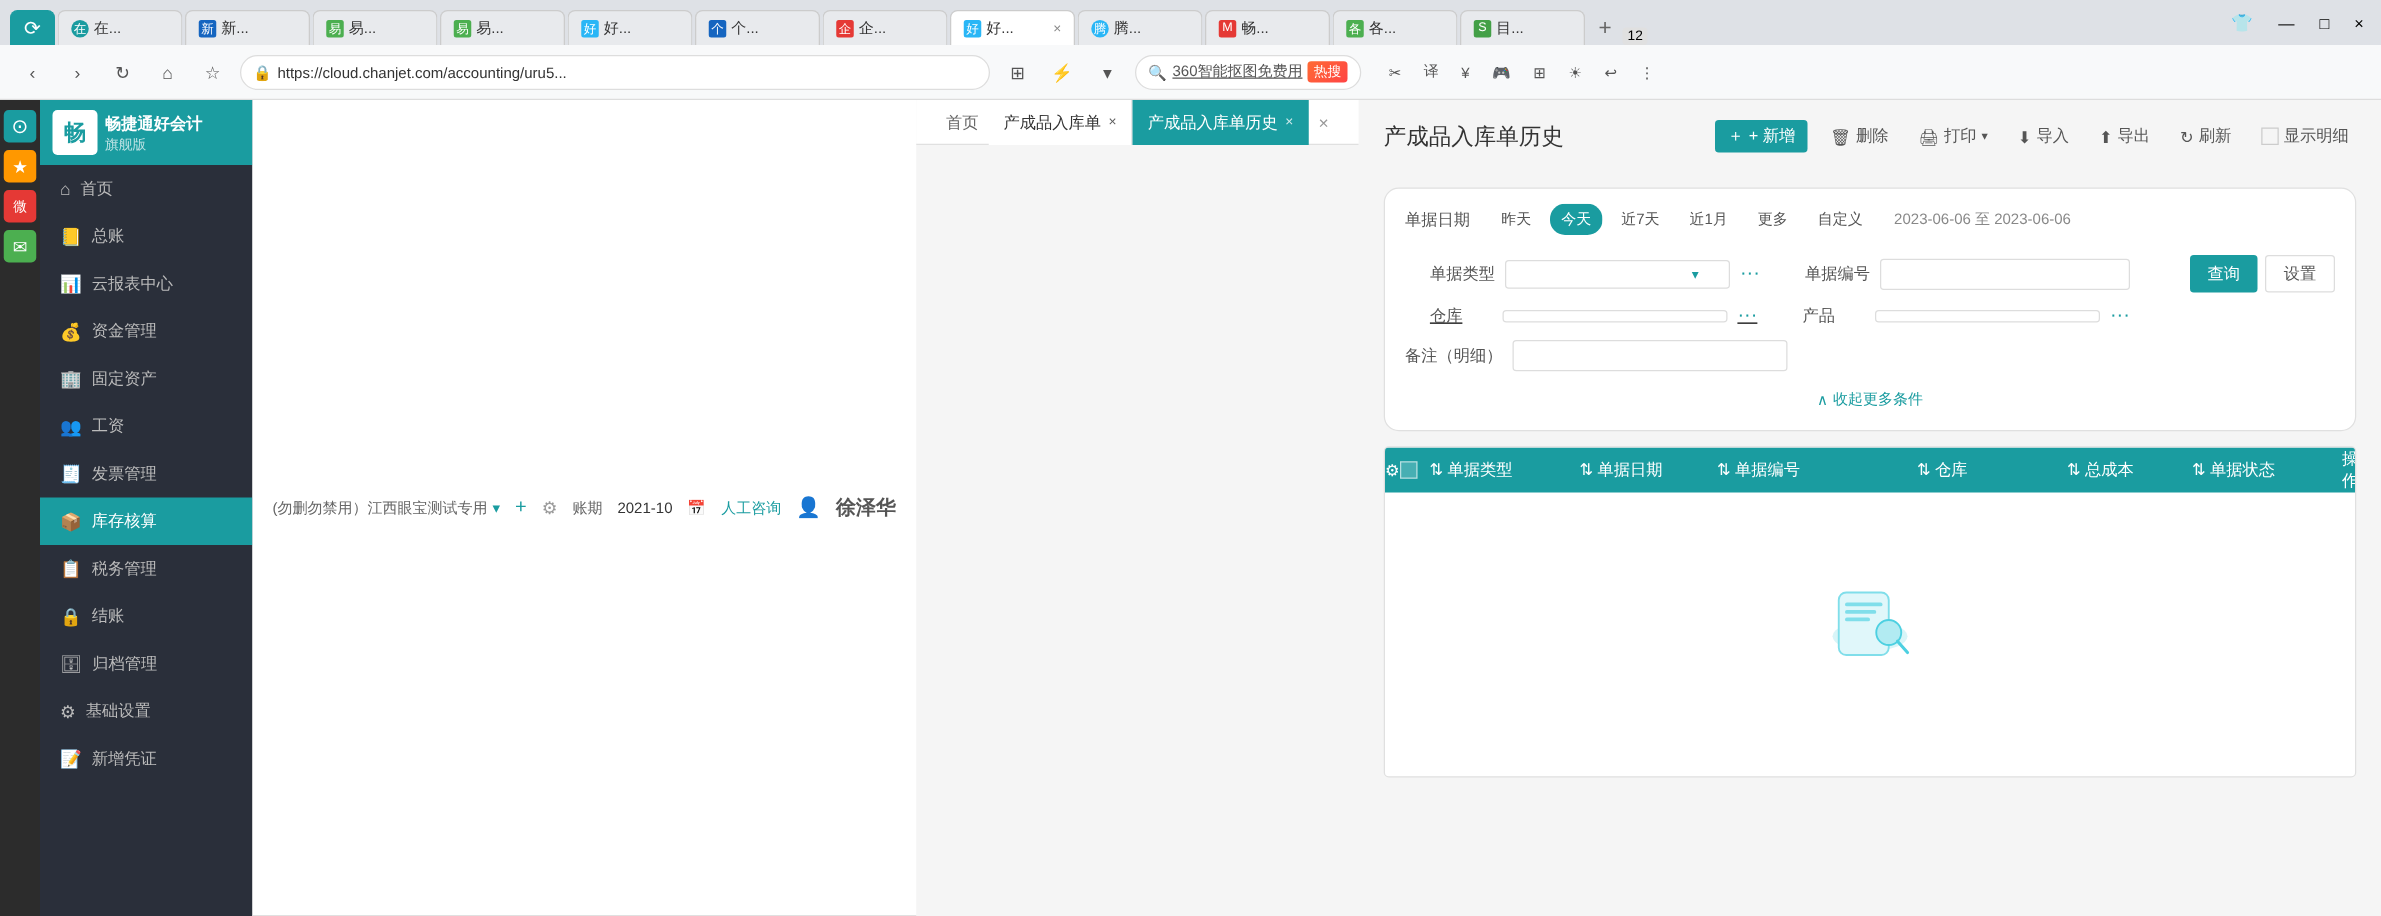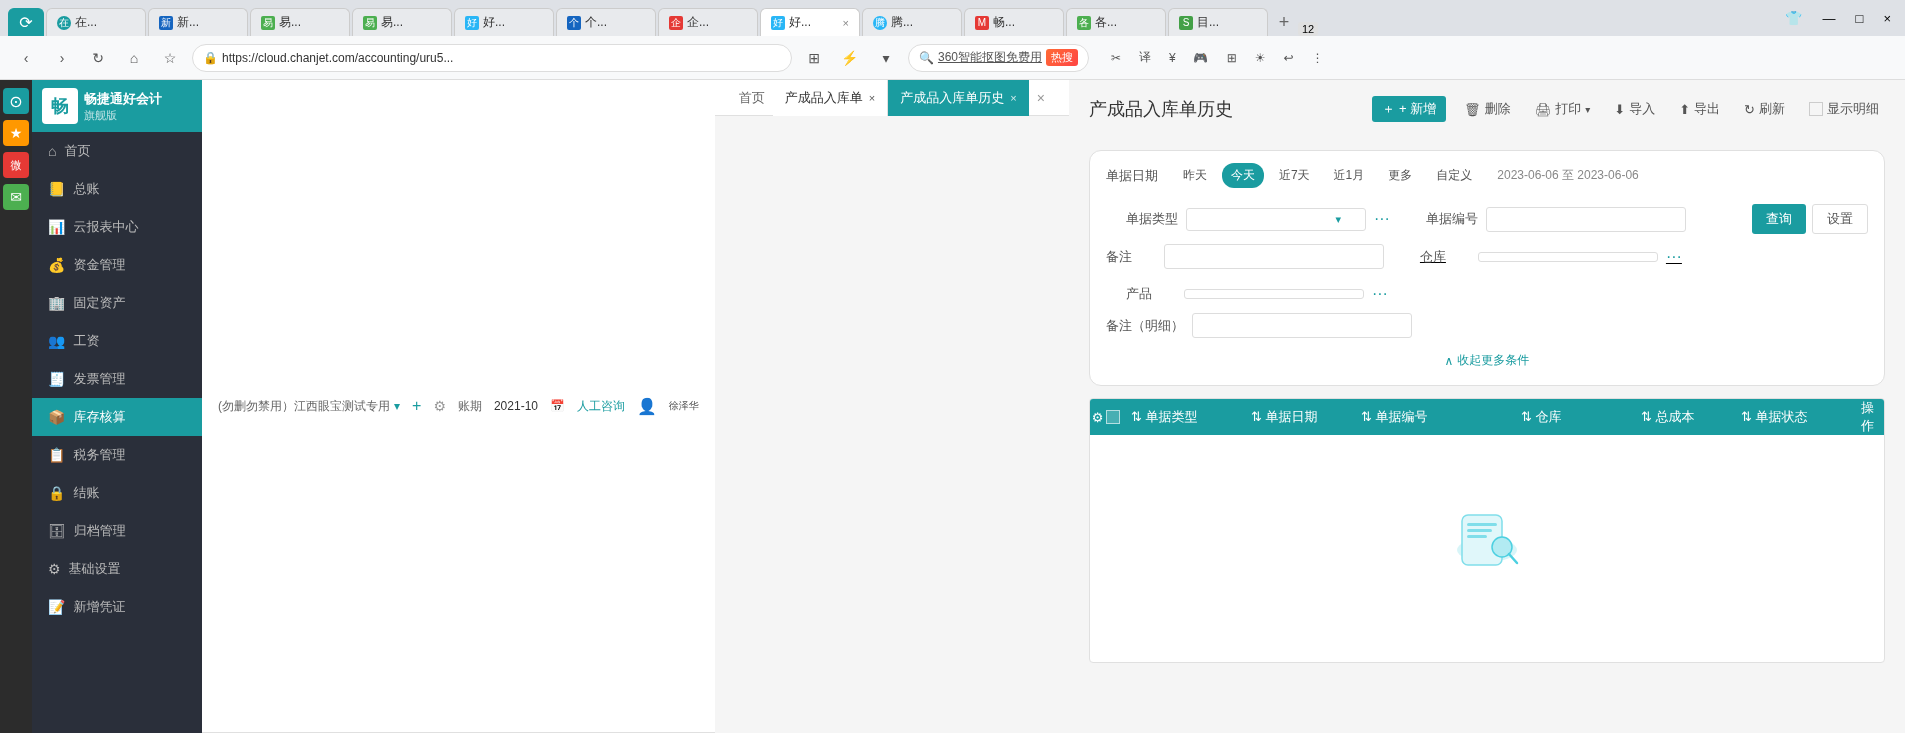--- a/index.html
+++ b/index.html
@@ -282,21 +282,21 @@
             <span style="color:#1a9ca0;">▾</span>
           </div>
           <span style="color:#1a9ca0;font-size:16px;cursor:pointer;">+</span>
           <span style="color:#999;font-size:14px;cursor:pointer;">⚙</span>
           <span style="color:#666;">账期</span>
           <span style="color:#333;font-weight:500;">2021-10</span>
           <span style="color:#1a9ca0;cursor:pointer;">📅</span>
           <div class="app-top-right">
             <span style="color:#1a9ca0;cursor:pointer;font-size:12px;">人工咨询</span>
             <span style="color:#aaa;font-size:16px;">👤</span>
-            <span style="color:#555;font-size:10px;cursor:pointer;">徐泽华</span>
+            <span style="color:#555;font-size:16px;cursor:pointer;font-weight:bold;">徐泽华</span>
           </div>
         </div>
 
         <div class="breadcrumb-tabs">
           <span class="breadcrumb-link">首页</span>
           <span class="breadcrumb-sep"> </span>
           <div class="page-tab inactive">
             <span>产成品入库单</span>
             <span class="tab-x">×</span>
           </div>
@@ -372,24 +372,20 @@
                 <input class="input-box" type="text" style="min-width: 200px;">
               </div>
 
               <div style="margin-left:auto;display:flex;gap:6px;">
                 <button class="query-btn">查询</button>
                 <button class="settings-btn">设置</button>
               </div>
             </div>
 
             <div class="filter-row">
-              <div style="display:flex;align-items:center;gap:8px;">
-                <span class="filter-label">备注</span>
-                <input class="input-box" type="text" style="min-width: 220px;">
-              </div>
               <div style="margin-left:20px;display:flex;align-items:center;gap:8px;text-decoration:underline;">
                 <span class="filter-label">仓库</span>
                 <div class="select-box" style="min-width:180px;">
                   <span></span>
                 </div>
                 <span class="filter-dots">···</span>
               </div>
               <div style="margin-left:20px;display:flex;align-items:center;gap:8px;">
                 <span class="filter-label">产品</span>
                 <div class="select-box" style="min-width:180px;">

